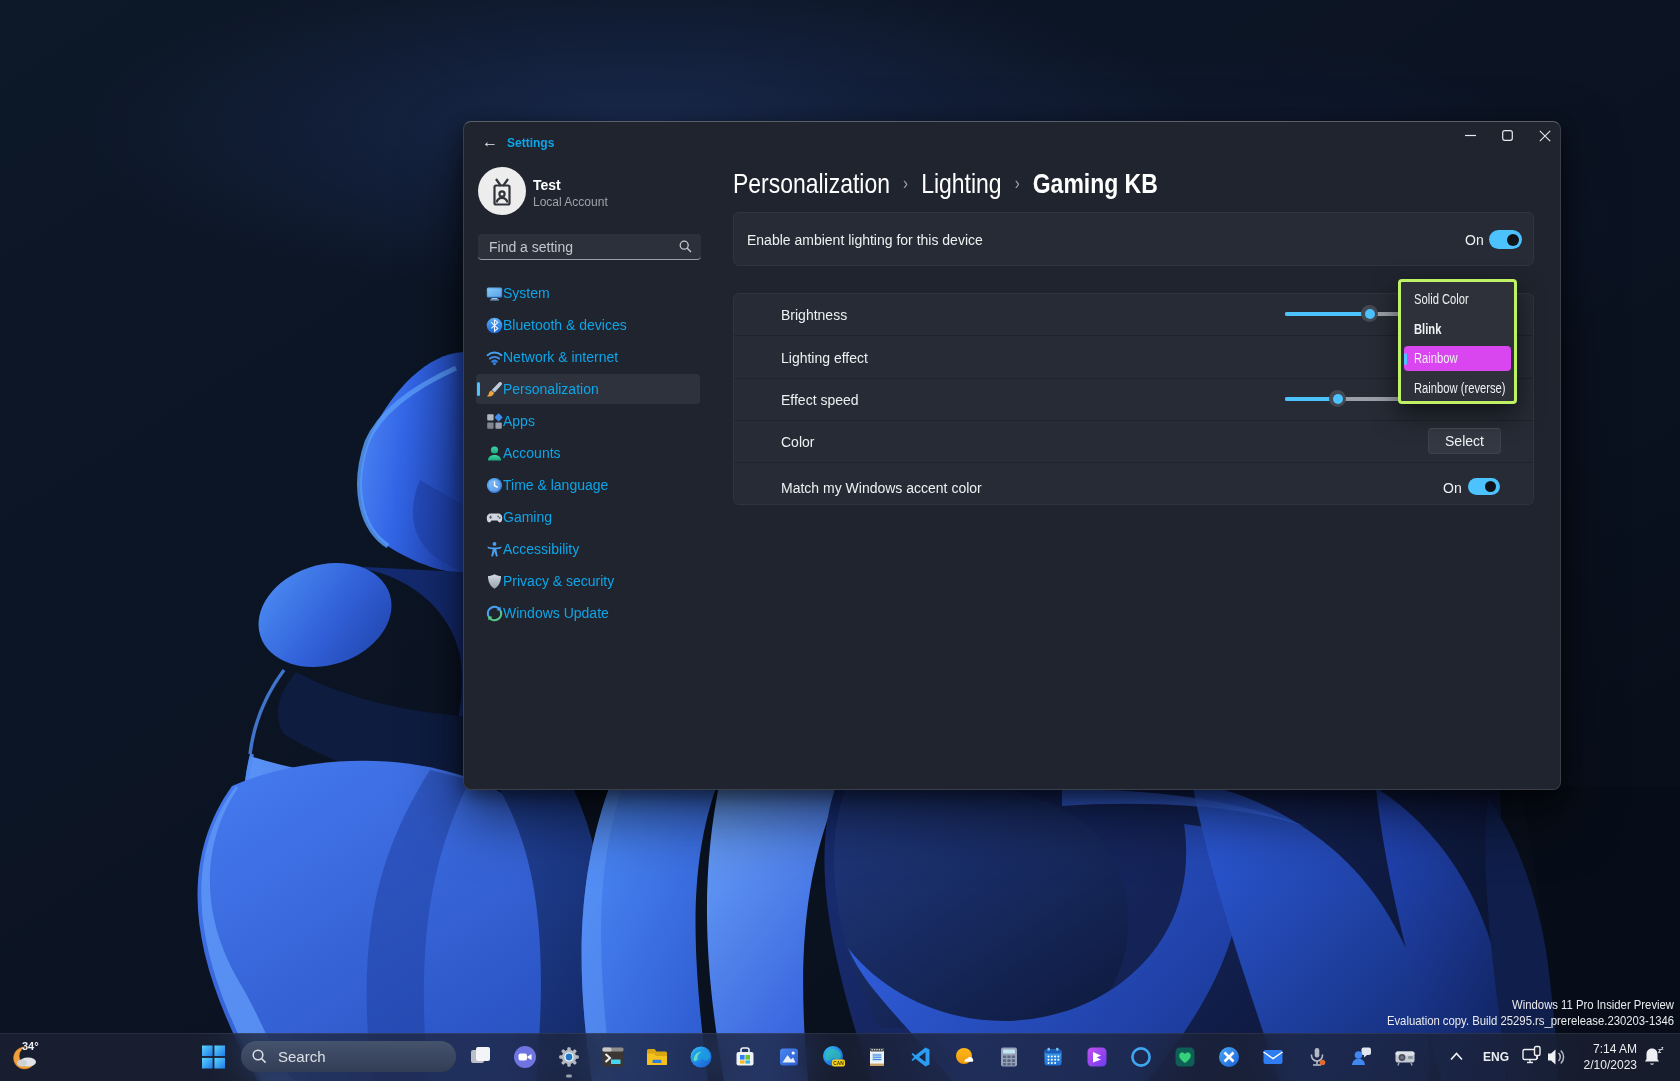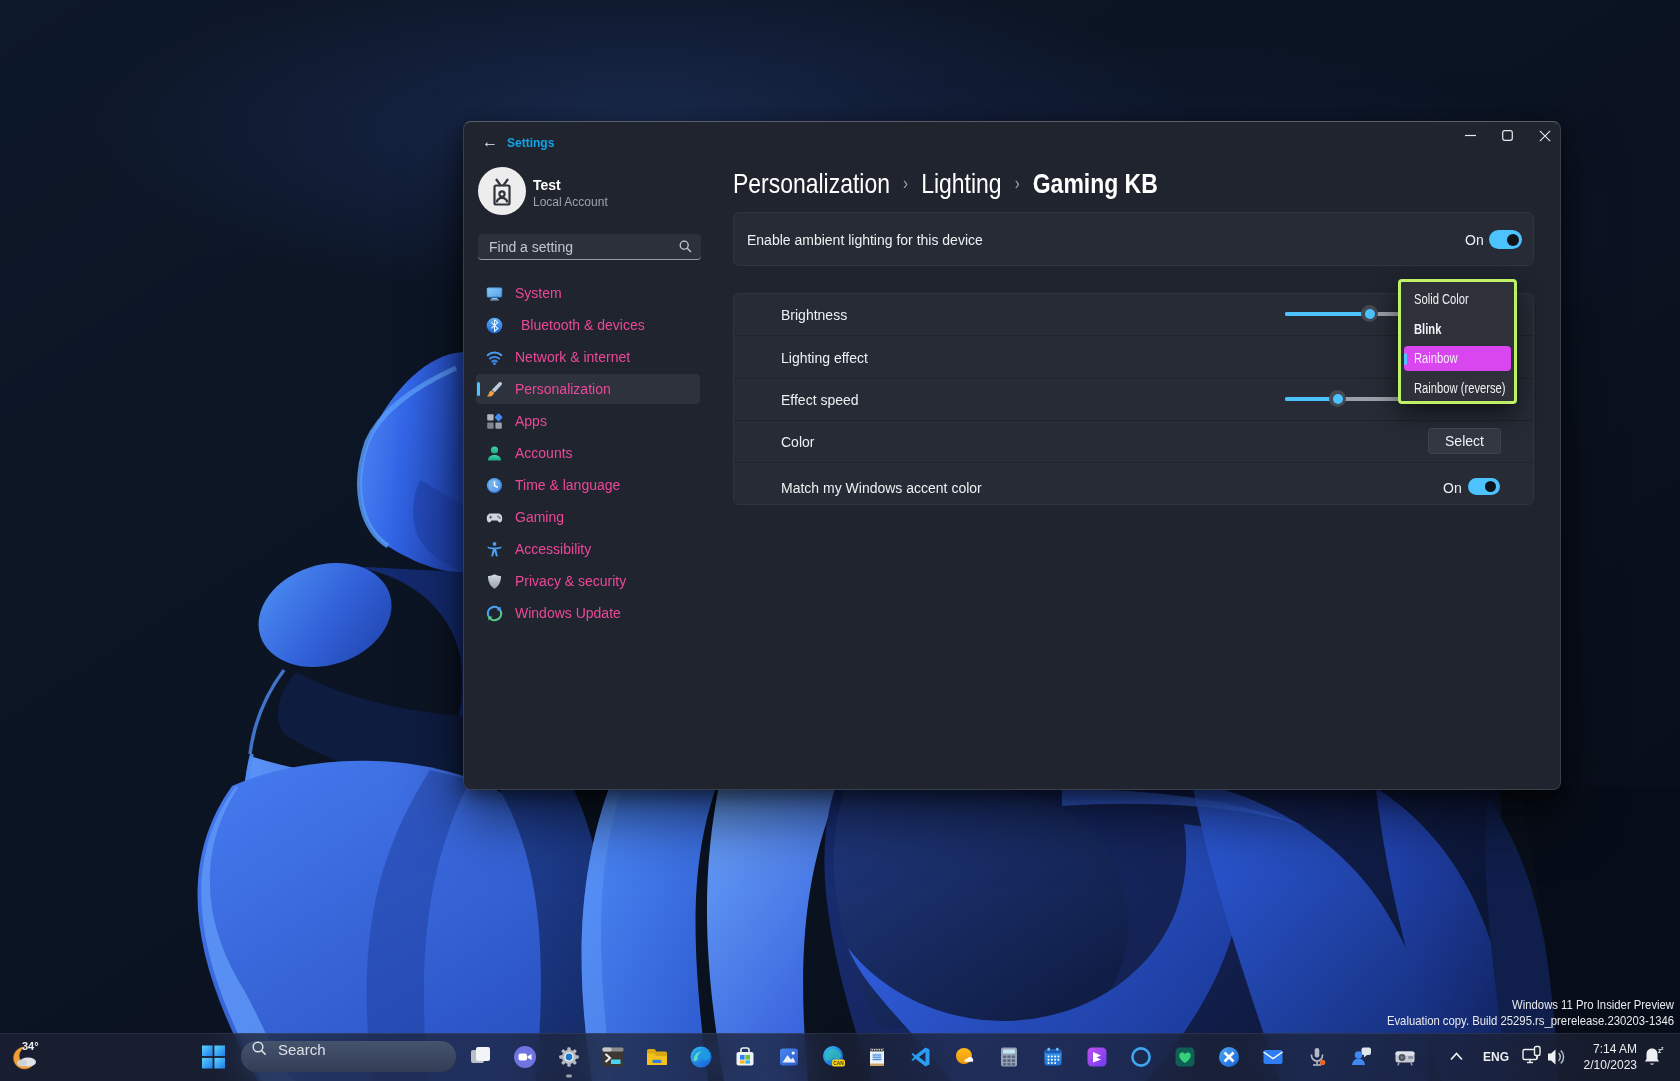--- a/index.html
+++ b/index.html
@@ -15,21 +15,21 @@
 
 #avatar { position:absolute; left:14px; top:45px; width:48px; height:48px; border-radius:50%; background:#ededed; }
 #uname { position:absolute; left:69px; top:55px; font-size:14px; font-weight:bold; color:#fff; }
 #uacct { position:absolute; left:69px; top:73px; font-size:12px; color:#9ea3aa; }
 #search { position:absolute; left:14px; top:112px; width:223px; height:26px; background:#2b303a; border-radius:4px; border-bottom:1.5px solid #989ea6; }
 #search .ph { position:absolute; left:11px; top:5px; font-size:14px; color:#c3c7cd; }
 #search svg { position:absolute; right:9px; top:6px; }
 .nav { position:absolute; left:12px; width:224px; height:30px; border-radius:4px; display:flex; align-items:center; }
 .nav .ic { width:17px; height:17px; margin-left:10px; flex:none; }
 .nav .ic svg { display:block; }
-.nav .tx { margin-left:12px; font-size:14px; color:#ec4899; white-space:nowrap; }
+.nav .tx { font-size:14px; color:#0ea5e9; white-space:nowrap; }
 .nav.sel { background:#2d323d; }
 .nav.sel::before { content:""; position:absolute; left:1px; top:8px; width:3px; height:14px; border-radius:2px; background:#4cc2ff; }
 
 #crumb { position:absolute; left:269px; top:46px; font-size:28px; color:#ffffff; white-space:nowrap; transform:scaleX(0.82); transform-origin:left center; }
 #crumb .sep { color:#9ba0a7; font-size:18px; position:relative; top:-4px; padding:0 16px; }
 #crumb b { font-weight:bold; }
 .card { position:absolute; background:#262b35; border:1px solid #2f343e; }
 .lbl { position:absolute; font-size:14px; color:#eef0f2; white-space:nowrap; }
 .sep2 { position:absolute; left:270px; width:799px; height:1px; background:#1e232c; }
 .toggle { position:absolute; border-radius:10px; background:#4cc2ff; }
@@ -39,21 +39,21 @@
 .thumb { position:absolute; width:17px; height:17px; border-radius:50%; background:#444951; }
 .thumb::after { content:""; position:absolute; left:3.5px; top:3.5px; width:10px; height:10px; border-radius:50%; background:#4cc2ff; }
 #selectbtn { position:absolute; left:964px; top:306px; width:73px; height:26px; background:#333843; border:1px solid #3d424c; border-top-color:#474c56; border-radius:4px; color:#f2f3f5; font-size:14px; text-align:center; line-height:24px; }
 #flyout { position:absolute; left:934px; top:157px; width:119px; height:125px; background:#2e3139; border:3px solid #bef264; border-radius:4px; box-shadow:0 10px 26px rgba(0,0,0,0.55); }
 .fitem { position:absolute; left:3px; width:107px; height:25px; border-radius:4px; font-size:14px; color:#f0f1f3; line-height:25px; padding-left:10px; white-space:nowrap; }
 .fitem span { display:inline-block; transform:scaleX(0.8); transform-origin:left center; }
 .fitem.sel { background:#d946ef; }
 .fitem.sel::before { content:""; position:absolute; left:0px; top:6.5px; width:3px; height:12px; border-radius:2px; background:#4cc2ff; }
 
 #taskbar { position:absolute; left:0; top:1033px; width:1680px; height:48px; background:rgba(29,35,52,0.72); border-top:1px solid rgba(255,255,255,0.07); backdrop-filter: blur(22px); }
-#searchpill { position:absolute; left:241px; top:1041px; width:215px; height:31px; border-radius:16px; background:linear-gradient(180deg,#46536d,#323d55); display:flex; align-items:flex-start; }
+#searchpill { position:absolute; left:241px; top:1041px; width:215px; height:31px; border-radius:16px; background:linear-gradient(180deg,#46536d,#323d55); display:flex; align-items:center; }
 #searchpill span { color:#dce0e6; font-size:15px; margin-left:11px; }
 #watermark { position:absolute; right:6px; top:997px; text-align:right; color:#eaebed; font-size:13px; line-height:16px; transform:scaleX(0.87); transform-origin:right center; }
 .trayt { position:absolute; color:#eceef0; font-size:12px; }
 </style>
 </head>
 <body>
 <div id="stage">
 <svg id="wall" viewBox="0 0 1680 1081" preserveAspectRatio="none">
   <defs>
     <linearGradient id="bgg" x1="0" y1="0" x2="1" y2="1">
@@ -212,21 +212,21 @@
               </linearGradient>
             </defs>
             <rect x="0.8" y="2.6" width="15.4" height="10" rx="1.6" fill="url(#nsys)"></rect>
             <rect x="2" y="3.8" width="13" height="7.6" rx="0.8" fill="#b3ddfa" opacity="0.35"></rect>
             <rect x="5.5" y="13" width="6" height="1.2" fill="#9ec9ef"></rect>
             <rect x="4" y="14.2" width="9" height="1.3" rx="0.6" fill="#7fa8cc"></rect>
           </svg>
         </div>
         <div class="tx">System</div>
       </div>
-  <div class="nav" style="top:188px;gap:6px;">
+  <div class="nav" style="top:188px;">
         <div class="ic">
           <svg width="17" height="17" viewBox="0 0 17 17">
             <defs>
               <linearGradient id="nbt" x1="0" y1="0" x2="0" y2="1">
                 <stop offset="0" stop-color="#55aef5"></stop>
                 <stop offset="1" stop-color="#1f66d8"></stop>
               </linearGradient>
             </defs>
             <circle cx="8.5" cy="8.5" r="7.8" fill="url(#nbt)"></circle>
             <path d="M8.5 2.6 L11.8 5.4 L5.3 11.4 M5.3 5.4 L11.8 11.4 L8.5 14.2 L8.5 2.6" fill="none" stroke="#eaf4fd" stroke-width="1.1"></path>

